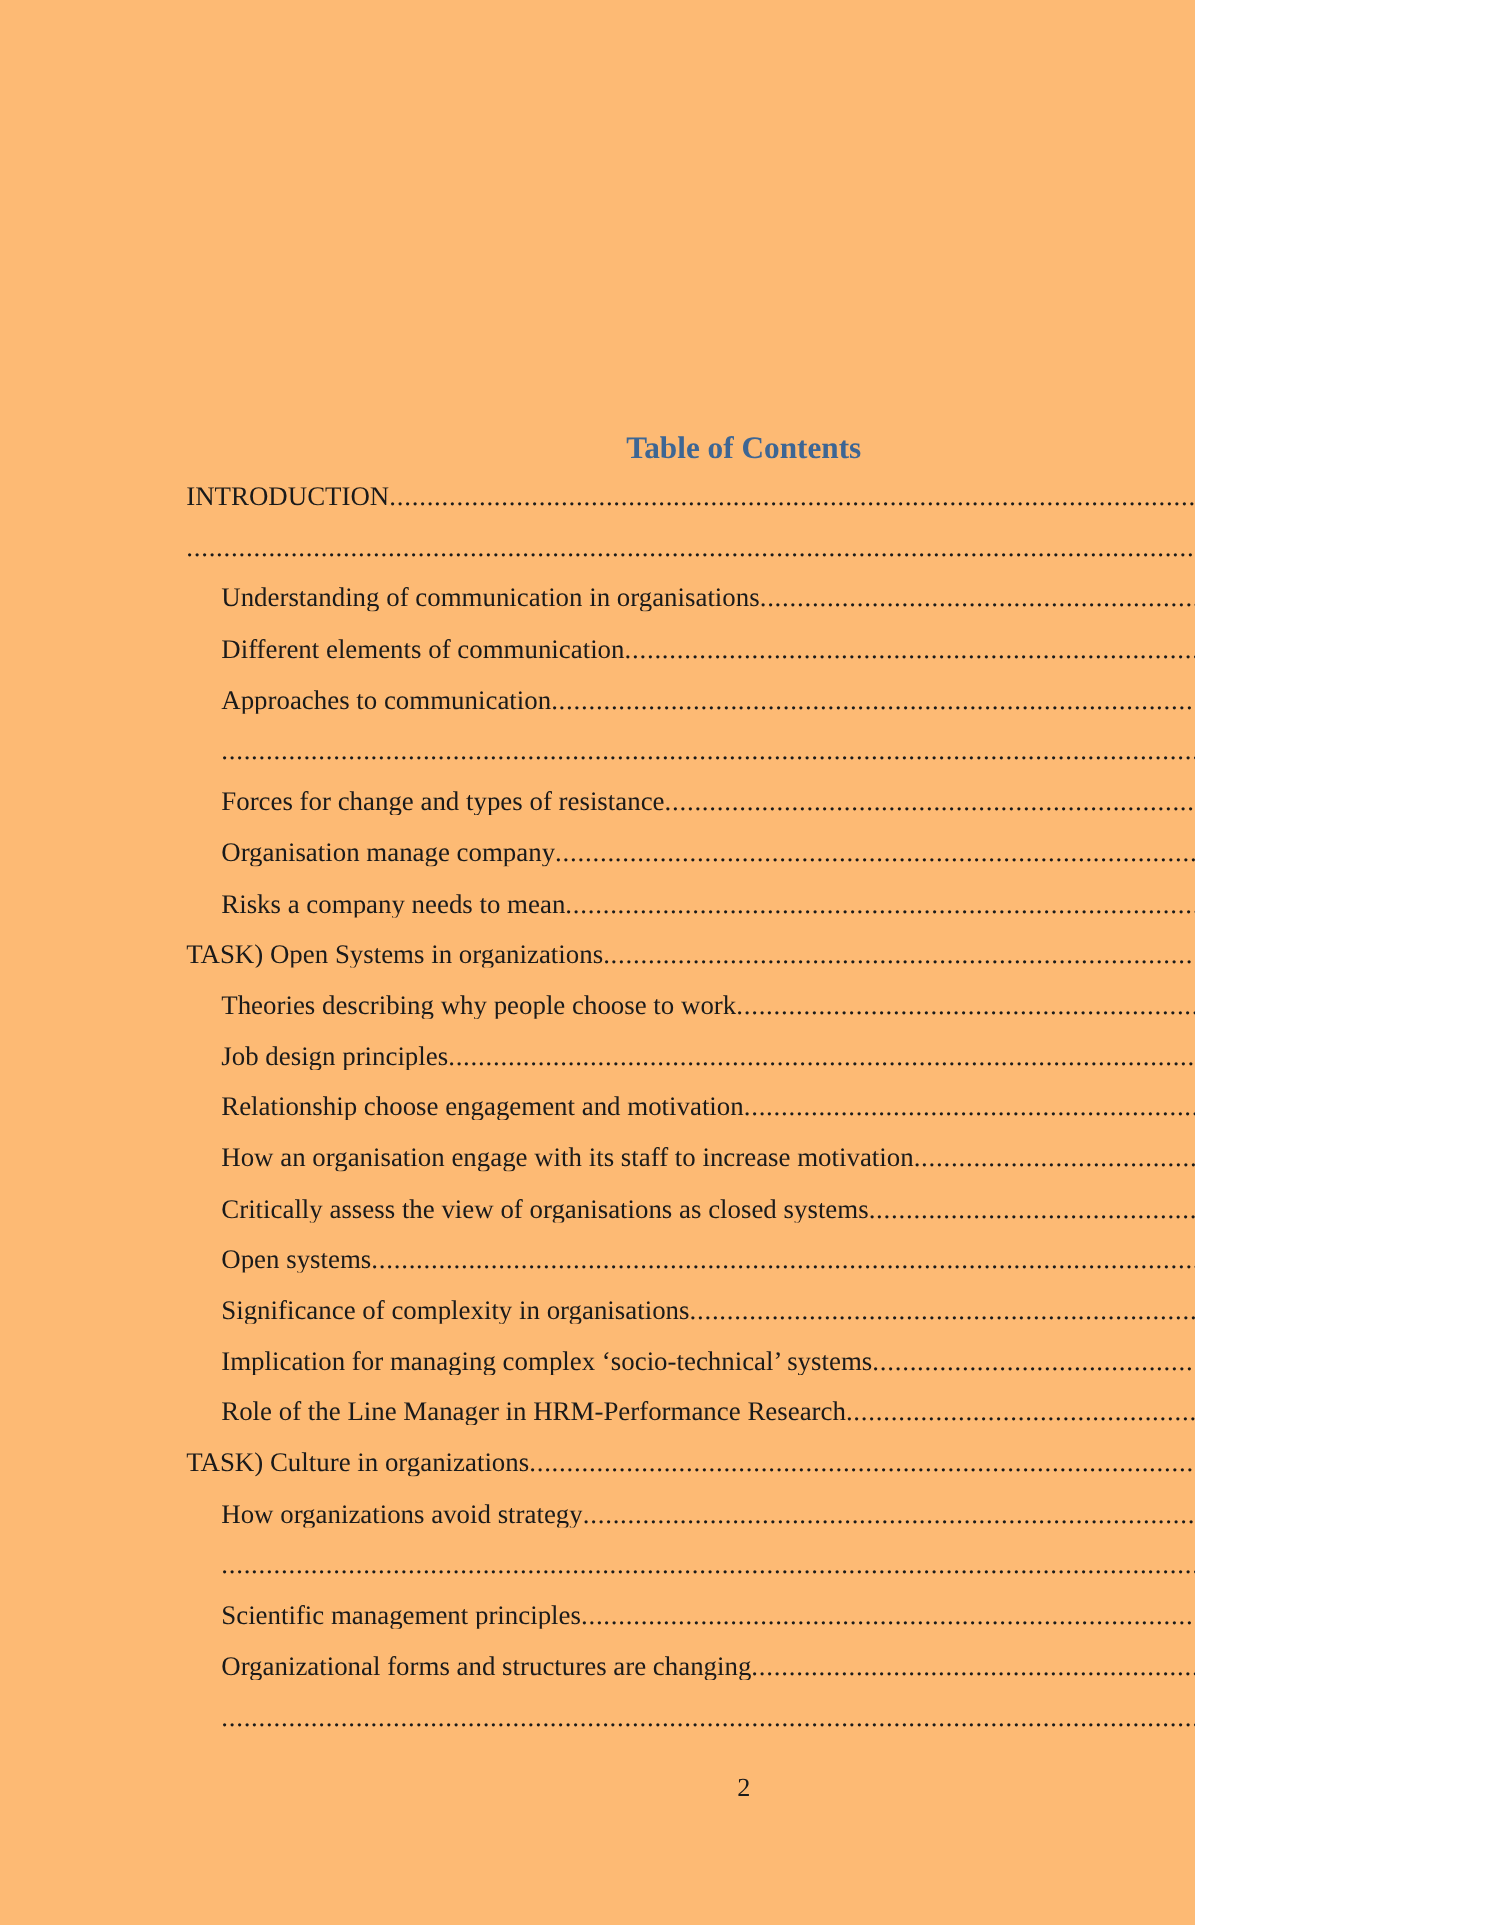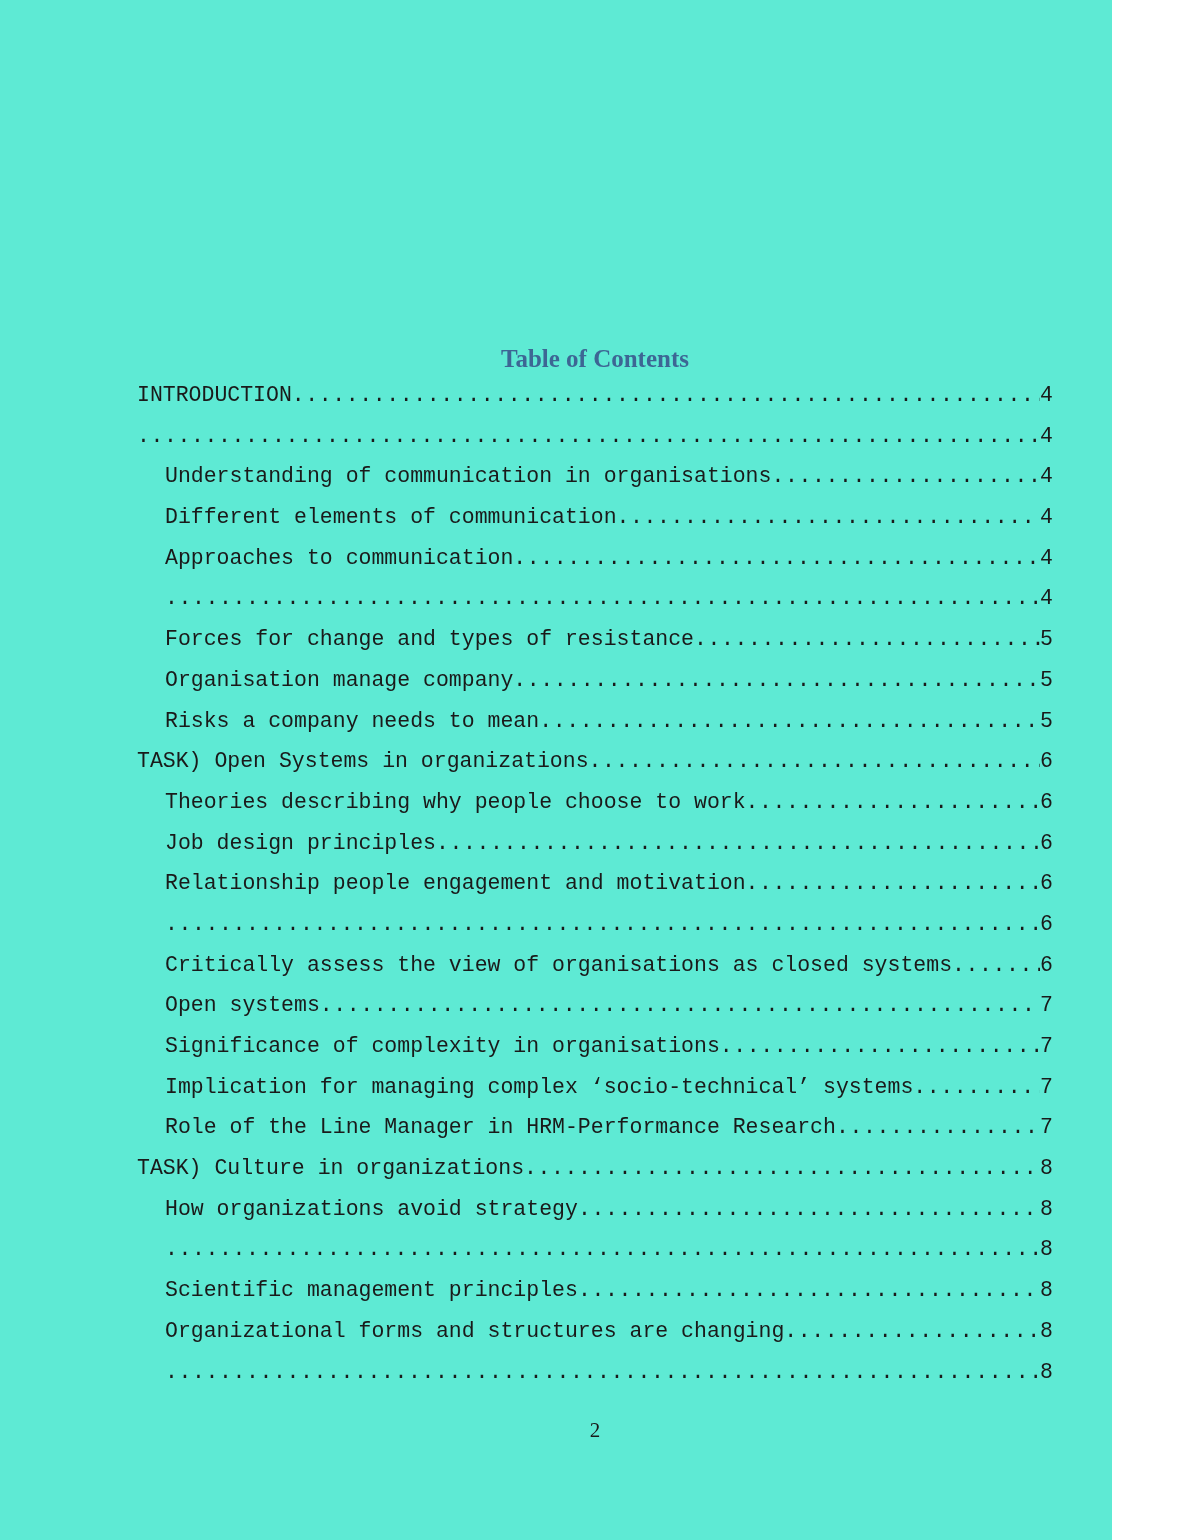--- a/index.html
+++ b/index.html
@@ -2,23 +2,23 @@
 <html><head>
 <meta charset="utf-8">
 <style>
   html, body {
     margin: 0;
     padding: 0;
     background: #ffffff;
   }
   .page {
     position: relative;
-    width: 1112px;
+    width: 956px;
     height: 1540px;
-    background: #5eead4;
+    background: #fdba74;
     overflow: hidden;
     font-family: "Liberation Serif", "DejaVu Serif", serif;
   }
   .toc-block {
     position: absolute;
     left: 137px;
     top: 344px;
     width: 916px;
   }
   .toc-title {
@@ -26,24 +26,23 @@
     font-size: 25px;
     font-weight: bold;
     color: #3d6694;
     text-align: center;
     letter-spacing: 0px;
     line-height: 30px;
     margin: 0 0 10px 0;
     padding: 0;
   }
   .toc-list {
-    margin: 0;
+    margin: 12px;
     padding: 0;
     list-style: none;
-    font-family: Liberation Mono, monospace;
   }
   .toc-entry {
     display: flex;
     align-items: baseline;
     font-size: 21.5px;
     line-height: 22px;
     color: #1a1a1a;
     height: 40.7px;
     white-space: nowrap;
     overflow: hidden;
@@ -147,25 +146,26 @@
           <span class="toc-label">Theories describing why people choose to work</span>
           <span class="toc-leader">...........................................................................................................................................................................................................................</span>
           <span class="toc-page">6</span>
         </li>
         <li class="toc-entry level-2">
           <span class="toc-label">Job design principles</span>
           <span class="toc-leader">...........................................................................................................................................................................................................................</span>
           <span class="toc-page">6</span>
         </li>
         <li class="toc-entry level-2">
-          <span class="toc-label">Relationship people engagement and motivation</span>
-          <span class="toc-leader">...........................................................................................................................................................................................................................</span>
-          <span class="toc-page">6</span>
-        </li>
-        <li class="toc-entry level-2">
+          <span class="toc-label">Relationship choose engagement and motivation</span>
+          <span class="toc-leader">...........................................................................................................................................................................................................................</span>
+          <span class="toc-page">6</span>
+        </li>
+        <li class="toc-entry level-2">
+          <span class="toc-label">How an organisation engage with its staff to increase motivation </span>
           <span class="toc-leader">...........................................................................................................................................................................................................................</span>
           <span class="toc-page">6</span>
         </li>
         <li class="toc-entry level-2">
           <span class="toc-label">Critically assess the view of organisations as closed systems</span>
           <span class="toc-leader">...........................................................................................................................................................................................................................</span>
           <span class="toc-page">6</span>
         </li>
         <li class="toc-entry level-2">
           <span class="toc-label">Open systems</span>

